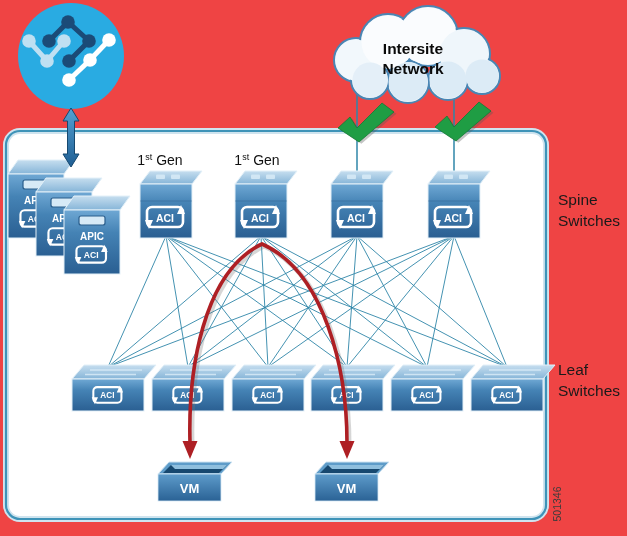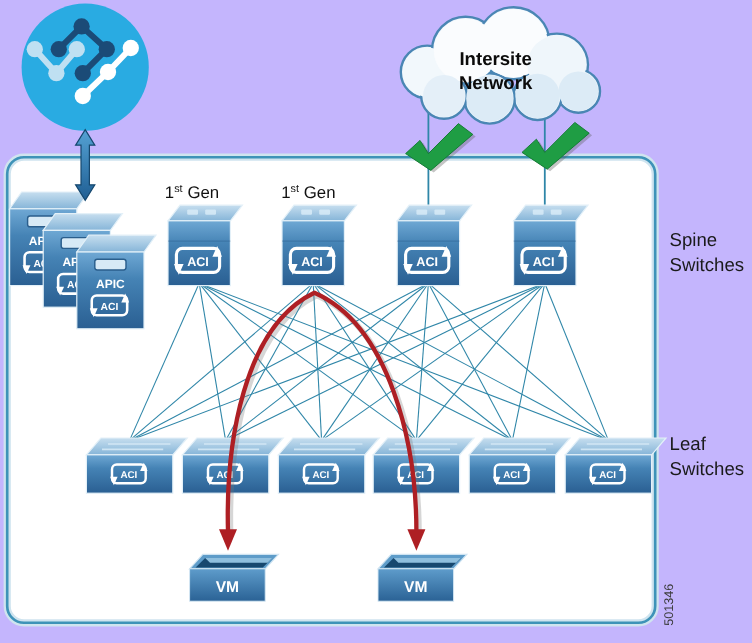--- a/index.html
+++ b/index.html
@@ -1,16 +1,16 @@
 <!DOCTYPE html>
 <html><head>
 <meta charset="utf-8">
 <style>
   html,body{margin:0;padding:0;background:#fff;}
-  .stage{position:relative;width:627px;height:536px;background:#c4b5fd;overflow:hidden;}
+  .stage{position:relative;width:627px;height:536px;background:#ef4444;overflow:hidden;}
   svg{position:absolute;left:0;top:0;}
   text{font-family:"Liberation Sans",sans-serif;}
   .sidelabel{font-size:15.5px;fill:#1a1a1a;}
   .genlabel{font-size:14px;fill:#111;}
   .cloudtext{font-size:15.5px;font-weight:bold;fill:#0b0b0b;}
   .fignum{font-size:10.5px;fill:#3c3c3c;}
   .nodetext{font-weight:bold;fill:#ffffff;}
 </style>
 </head>
 <body>

